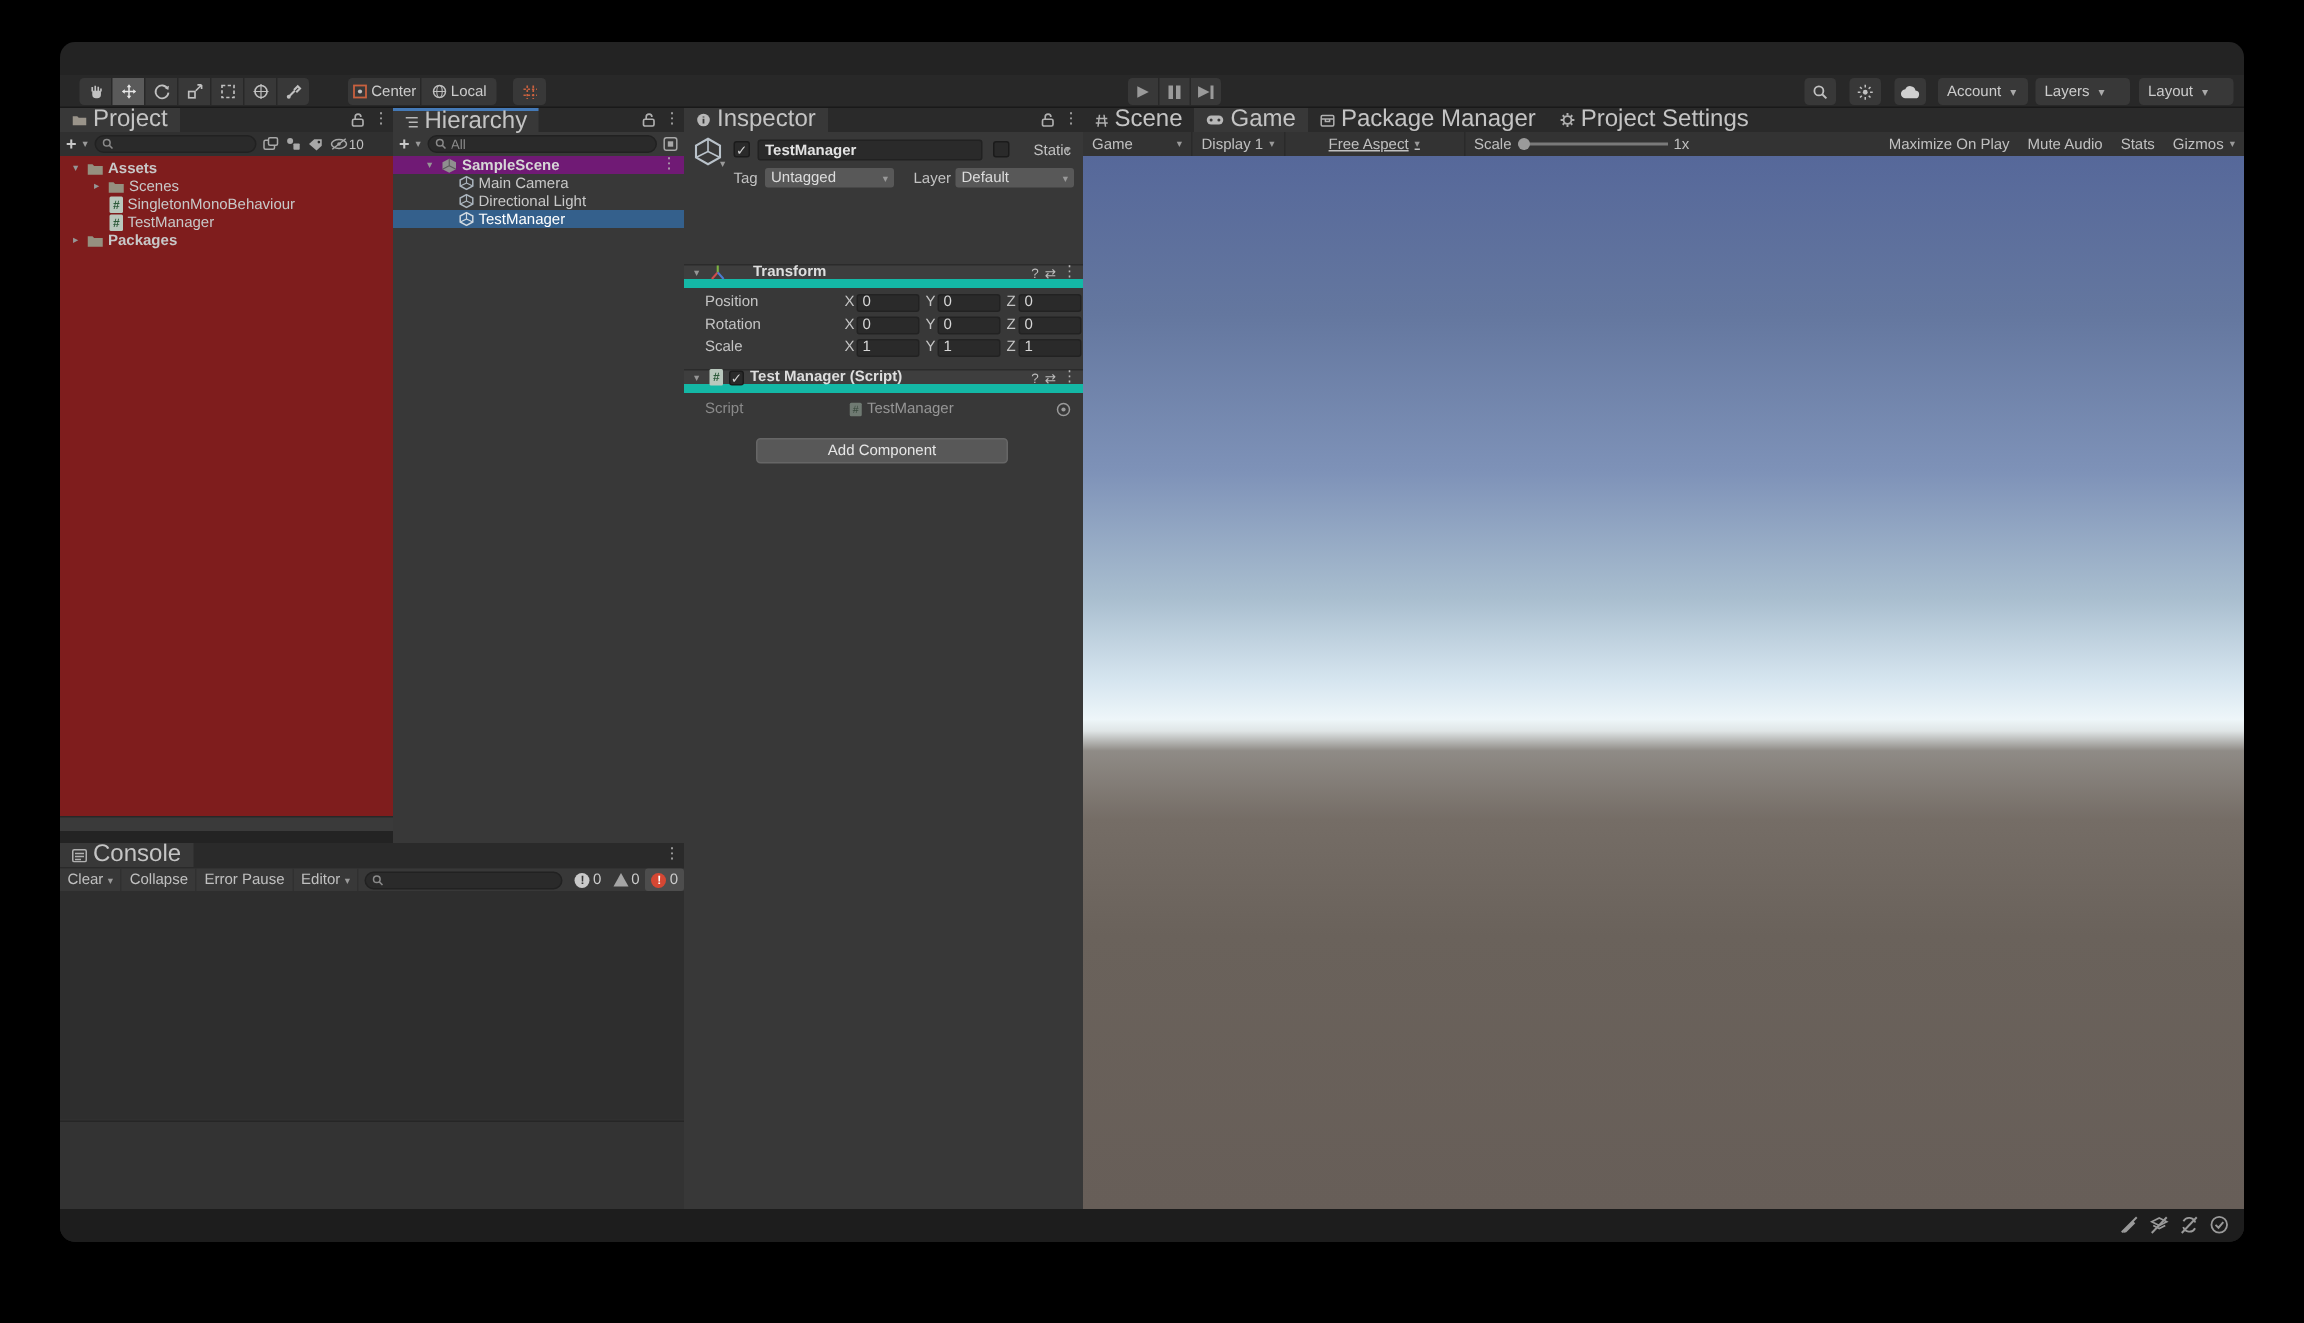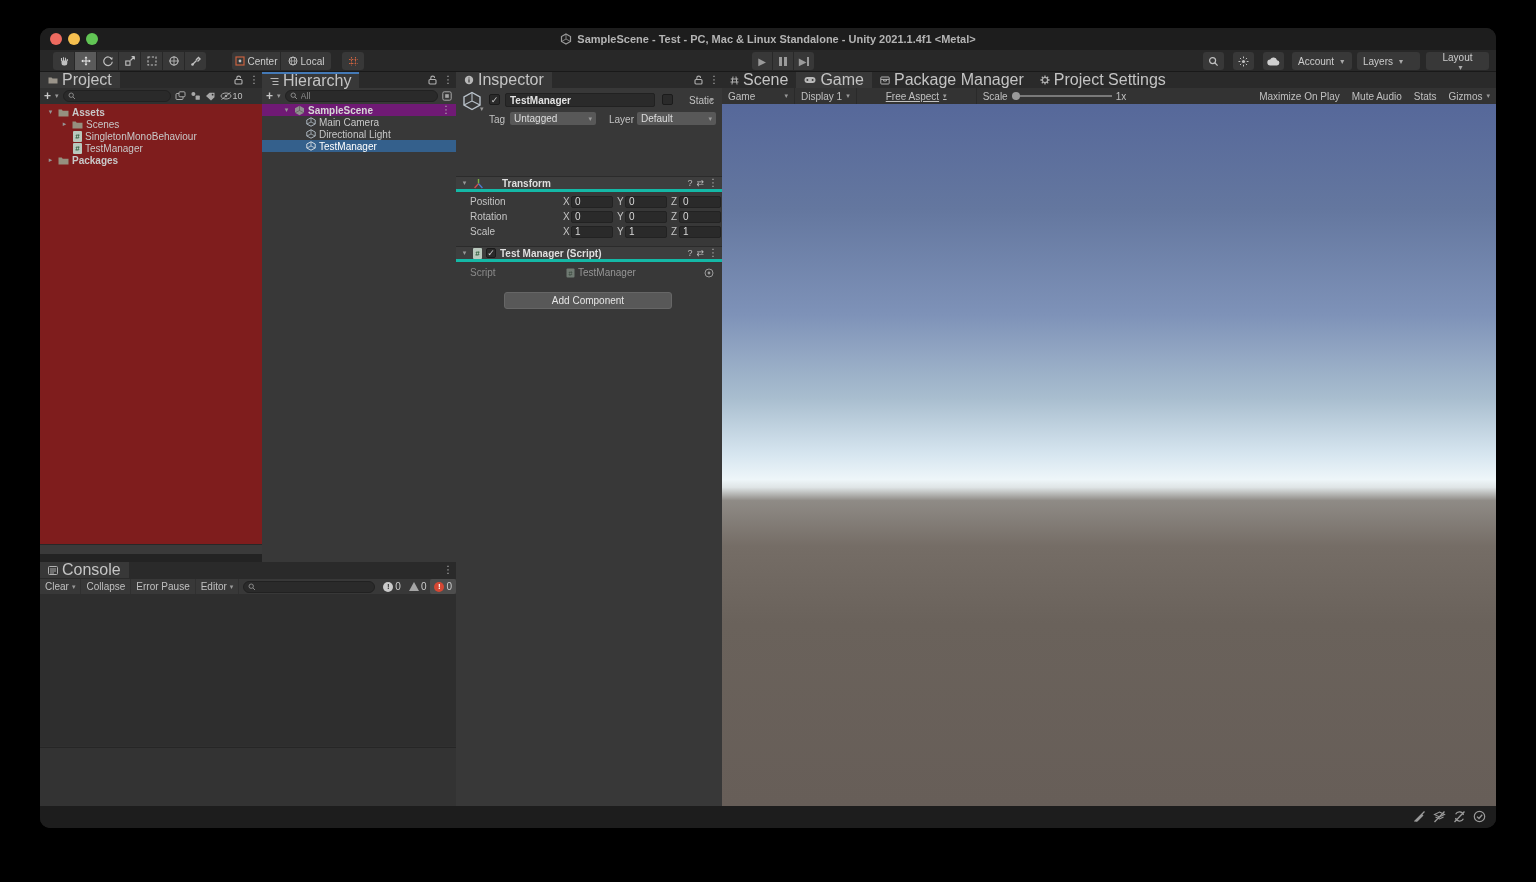--- a/index.html
+++ b/index.html
@@ -71,21 +71,21 @@
   #inspector { left:416px; top:44px; width:266px; height:734px; }
   .insp-head { position:absolute; left:0; top:16px; width:100%; height:44px; }
   .checkbox { width:11px; height:11px; background:#2a2a2a; border:1px solid #1b1b1b; border-radius:2px;
               color:#cfcfcf; font-size:9px; display:flex; align-items:center; justify-content:center; }
   .namefield { position:absolute; left:49px; top:5px; width:150px; height:14px; background:#2a2a2a; border:1px solid #212121;
                border-radius:2px; color:#e2e2e2; font-size:10px; font-weight:bold; padding:0 4px; display:flex; align-items:center; }
   .ilabel { font-size:10px; color:#c2c2c2; }
   .dropdown { height:13px; background:#585858; border-radius:2px; font-size:10px; color:#dddddd;
               display:flex; align-items:center; justify-content:space-between; padding:0 4px; }
   .comp-head { position:absolute; left:0; width:100%; height:16px; background:#3e3e3e;
-               border-top:1px solid #2b2b2b; border-bottom:3px solid #14b8a6; display:flex; align-items:center; gap:4px; padding:0 4px; }
+               border-top:1px solid #2b2b2b; border-bottom:6px solid #14b8a6; display:flex; align-items:center; gap:4px; padding:0 4px; }
   .comp-title { font-size:10px; font-weight:bold; color:#dedede; flex:1; }
   .hicon { color:#bbbbbb; font-size:9px; }
   .trow { position:absolute; left:0; width:100%; height:15px; display:flex; align-items:center; }
   .trow .rlabel { position:absolute; left:14px; font-size:10px; color:#c4c4c4; }
   .axis { position:absolute; font-size:10px; color:#c4c4c4; }
   .nfield { position:absolute; width:42px; height:12px; background:#2a2a2a; border:1px solid #222222; border-radius:2px;
             color:#d8d8d8; font-size:10px; padding:0 3px; display:flex; align-items:center; }
   .add-comp { position:absolute; left:48px; top:220px; width:168px; height:17px; background:#585858; border:1px solid #666666;
               border-radius:3px; color:#e6e6e6; font-size:10px; display:flex; align-items:center; justify-content:center; }
 
@@ -118,34 +118,20 @@
   .statusbar { position:absolute; left:0; top:778px; width:100%; height:22px; background:#1d1d1d; }
   .status-icons { position:absolute; right:10px; top:4px; display:flex; gap:7px; align-items:center; }
 
   svg { display:block; }
 </style>
 </head>
 <body>
 
 <div class="window">
 
-  <div class="titlebar">
-    <div class="tl red"></div>
-    <div class="tl yellow"></div>
-    <div class="tl green"></div>
-    <div class="title-wrap">
-      <span class="icon">
-        <svg width="12" height="12" viewBox="0 0 12 12">
-            <path d="M6 1 L10.5 3.5 V8.5 L6 11 L1.5 8.5 V3.5 Z" fill="none" stroke="#9a9a9a" stroke-width="1.2"></path>
-            <path d="M6 1 V6 L1.5 8.5 M6 6 L10.5 8.5" stroke="#9a9a9a" stroke-width="0.8" fill="none"></path>
-          </svg>
-      </span>
-      <span class="title-text">SampleScene - Test - PC, Mac &amp; Linux Standalone - Unity 2021.1.4f1 &lt;Metal&gt;</span>
-    </div>
-  </div>
 
   <div class="main-toolbar">
     <div class="toolbtn grp-l" style="left:13px; width:21px;">
       <span class="icon">
           <svg width="12" height="12" viewBox="0 0 12 12">
             <path d="M3.5 6V3 M5.5 6V2.2 M7.5 6V2.8 M9.3 6V4" stroke="#c0c0c0" stroke-width="1.1" fill="none"></path>
             <path d="M3.5 5.5h5.8V8a2.5 2.5 0 0 1-2.5 2.5H6A2.5 2.5 0 0 1 3.5 8z" fill="#c0c0c0"></path>
           </svg>
         </span>
     </div>
@@ -266,21 +252,21 @@
         </span>
     </div>
     <div class="toolbtn grp-a dd-btn" style="left:1252px; width:60px;">
       <span>Account</span>
       <span class="dd-arrow">▾</span>
     </div>
     <div class="toolbtn grp-a dd-btn" style="left:1317px; width:63px;">
       <span>Layers</span>
       <span class="dd-arrow">▾</span>
     </div>
-    <div class="toolbtn grp-a dd-btn" style="left:1386px; width:63px;flex-direction:column;">
+    <div class="toolbtn grp-a dd-btn" style="left:1386px; width:63px;">
       <span>Layout</span>
       <span class="dd-arrow">▾</span>
     </div>
   </div>
 
   <div class="panel" id="project">
     <div class="tabbar">
       <div class="tab active">
         <span class="icon">
             <svg width="10" height="8" viewBox="0 0 10 8">

